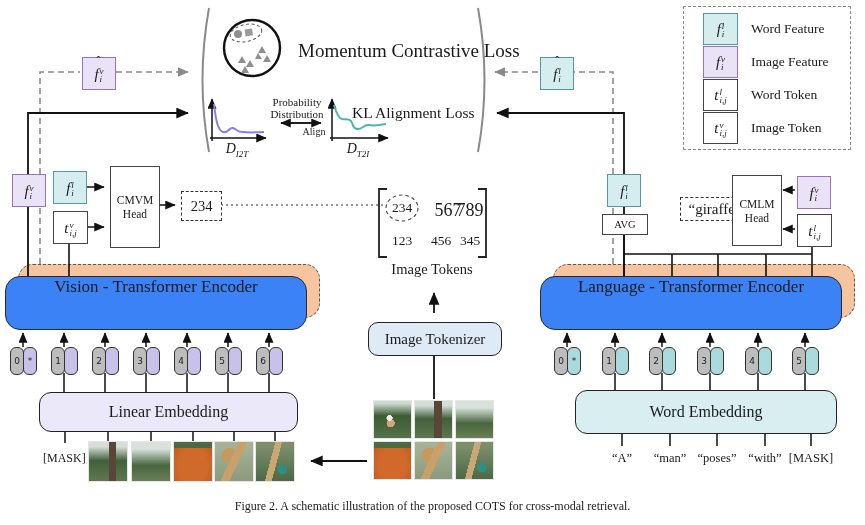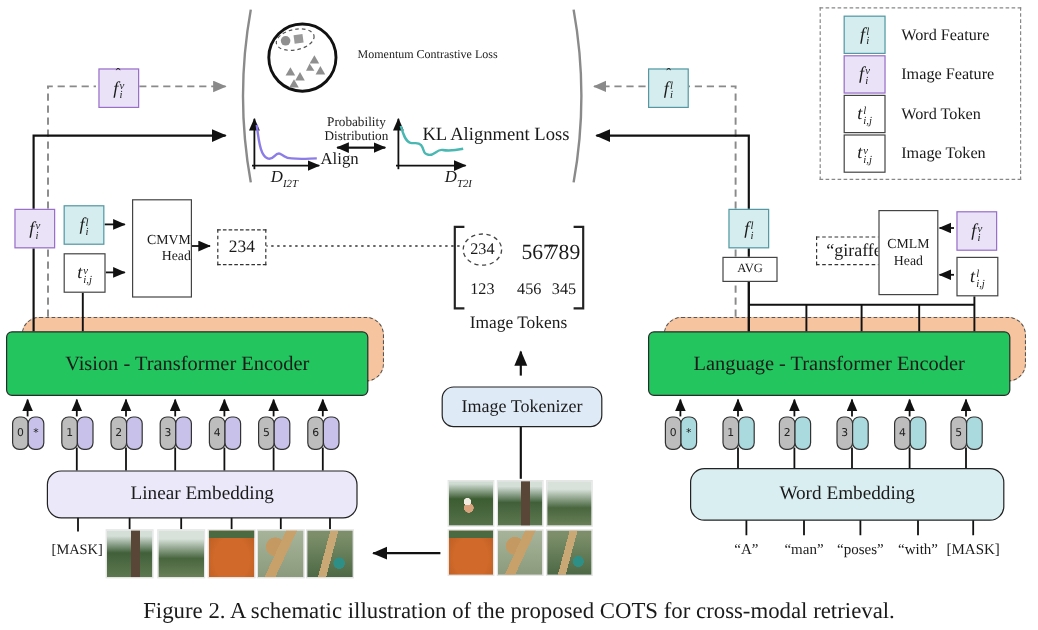--- a/index.html
+++ b/index.html
@@ -3,22 +3,22 @@
 <meta charset="utf-8">
 <style>
   html,body{margin:0;padding:0;background:#fff;}
   #canvas{position:relative;width:865px;height:525px;background:#fff;overflow:hidden;
           font-family:"Liberation Serif",serif;color:#1a1a1a;}
   .abs{position:absolute;}
   
   .enc-layer{z-index:1;} #overlay{position:absolute;left:0;top:0;z-index:2;}
 
   
-  .encoder{position:absolute;width:300px;height:52px;background:#22c55e;border:1.7px solid #2a2a2a;
-           border-radius:5px;display:flex;align-items:center;justify-content:center;
+  .encoder{position:absolute;width:300px;height:52px;background:#3b82f6;border:1.7px solid #2a2a2a;
+           border-radius:15px;display:flex;align-items:flex-start;justify-content:center;
            font-size:17px;z-index:1;}
   .encoder-shadow{position:absolute;width:300px;height:52px;background:#f6c49e;border:1.4px dashed #555;
            border-radius:15px;z-index:0;}
 
   
   .embed{position:absolute;border:1.5px solid #222;border-radius:12px;display:flex;align-items:center;
          justify-content:center;font-size:16px;z-index:3;}
 
   
   .fbox{position:absolute;width:32px;height:31px;display:flex;align-items:center;justify-content:center;
@@ -176,27 +176,27 @@
         <path d="M 615,347 L 615,333" marker-end="url(#ab)"></path>
       <path d="M 662,347 L 662,333" marker-end="url(#ab)"></path>
         <path d="M 710,347 L 710,333" marker-end="url(#ab)"></path>
       <path d="M 758,347 L 758,333" marker-end="url(#ab)"></path>
         <path d="M 805,347 L 805,333" marker-end="url(#ab)"></path>
     </g>
     <path d="M 615,373 L 615,390 M 662,373 L 662,390 M 710,373 L 710,390 M 758,373 L 758,390 M 805,373 L 805,390" stroke="#111" stroke-width="1.5" fill="none"></path>
     <path d="M 622,432 L 622,446 M 670,432 L 670,446 M 717,432 L 717,446 M 765,432 L 765,446 M 811,432 L 811,446" stroke="#111" stroke-width="1.5" fill="none"></path>
   </svg>
 
-  <span class="tlabel" style="left:298px;top:40px;font-size:10px;">Momentum Contrastive Loss</span>
+  <span class="tlabel" style="left:298px;top:40px;font-size:19px;">Momentum Contrastive Loss</span>
   <span class="tlabel" style="left:352px;top:104px;font-size:15.5px;">KL Alignment Loss</span>
   <span class="tlabel ctr" style="left:297px;top:96px;font-size:11px;">Probability</span>
   <span class="tlabel ctr" style="left:297px;top:108px;font-size:11px;">Distribution</span>
-  <span class="tlabel ctr" style="left:283px;top:126px;font-size:14px;">Align</span>
+  <span class="tlabel ctr" style="left:314px;top:126px;font-size:10px;">Align</span>
   <span class="tlabel ctr" style="left:237px;top:141px;font-size:14px;font-style:italic;"><span>D</span><sub style="font-size:9px;margin-top:26px;">I2T</sub></span>
-  <span class="tlabel ctr" style="left:358px;top:141px;font-size:14px;font-style:italic;margin-left:24px;"><span>D</span><sub style="font-size:9px;">T2I</sub></span>
+  <span class="tlabel ctr" style="left:358px;top:141px;font-size:14px;font-style:italic;"><span>D</span><sub style="font-size:9px;">T2I</sub></span>
 
   <div id="legend">
     <div class="leg-row">
       <div class="fbox teal leg-box">
         <span class="mvar">
             <span>f</span>
             <span class="vscripts">
               <span>l</span>
               <span>i</span>
             </span>
@@ -272,21 +272,21 @@
   </div>
   <div class="fbox" style="left:53px;top:211px;width:33px;">
     <span class="mvar">
         <span>t</span>
         <span class="vscripts">
           <span>v</span>
           <span>i,j</span>
         </span>
       </span>
   </div>
-  <div class="headbox" style="left:110px;top:166px;width:48px;height:80px;align-items:flex-end;">
+  <div class="headbox" style="left:110px;top:166px;width:48px;height:80px;">
     <span>CMVM</span>
     <span>Head</span>
   </div>
   <div class="dashedbox" style="left:181px;top:191px;width:39px;height:28px;font-size:14.5px;">
     <span>234</span>
   </div>
 
   <div class="fbox teal" style="left:540px;top:57px;">
     <span class="mvar">
         <span class="hat">ˆ</span>
@@ -423,15 +423,15 @@
   <div class="patch p-orange" style="left:173px;top:441px;"></div>
   <div class="patch p-giraffe" style="left:214px;top:441px;"></div>
   <div class="patch p-fence" style="left:255px;top:441px;"></div>
 
   <span class="tlabel ctr" style="left:622px;top:451px;font-size:12.5px;">“A”</span>
   <span class="tlabel ctr" style="left:670px;top:451px;font-size:12.5px;">“man”</span>
   <span class="tlabel ctr" style="left:717px;top:451px;font-size:12.5px;">“poses”</span>
   <span class="tlabel ctr" style="left:765px;top:451px;font-size:12.5px;">“with”</span>
   <span class="tlabel ctr" style="left:811px;top:451px;font-size:12.5px;">[MASK]</span>
 
-  <div class="abs" style="left:0;top:499px;width:865px;text-align:center;font-size:19px;z-index:3;">Figure 2. A schematic illustration of the proposed COTS for cross-modal retrieval.</div>
+  <div class="abs" style="left:0;top:499px;width:865px;text-align:center;font-size:12px;z-index:3;">Figure 2. A schematic illustration of the proposed COTS for cross-modal retrieval.</div>
 
 </div>
 
 </body></html>

